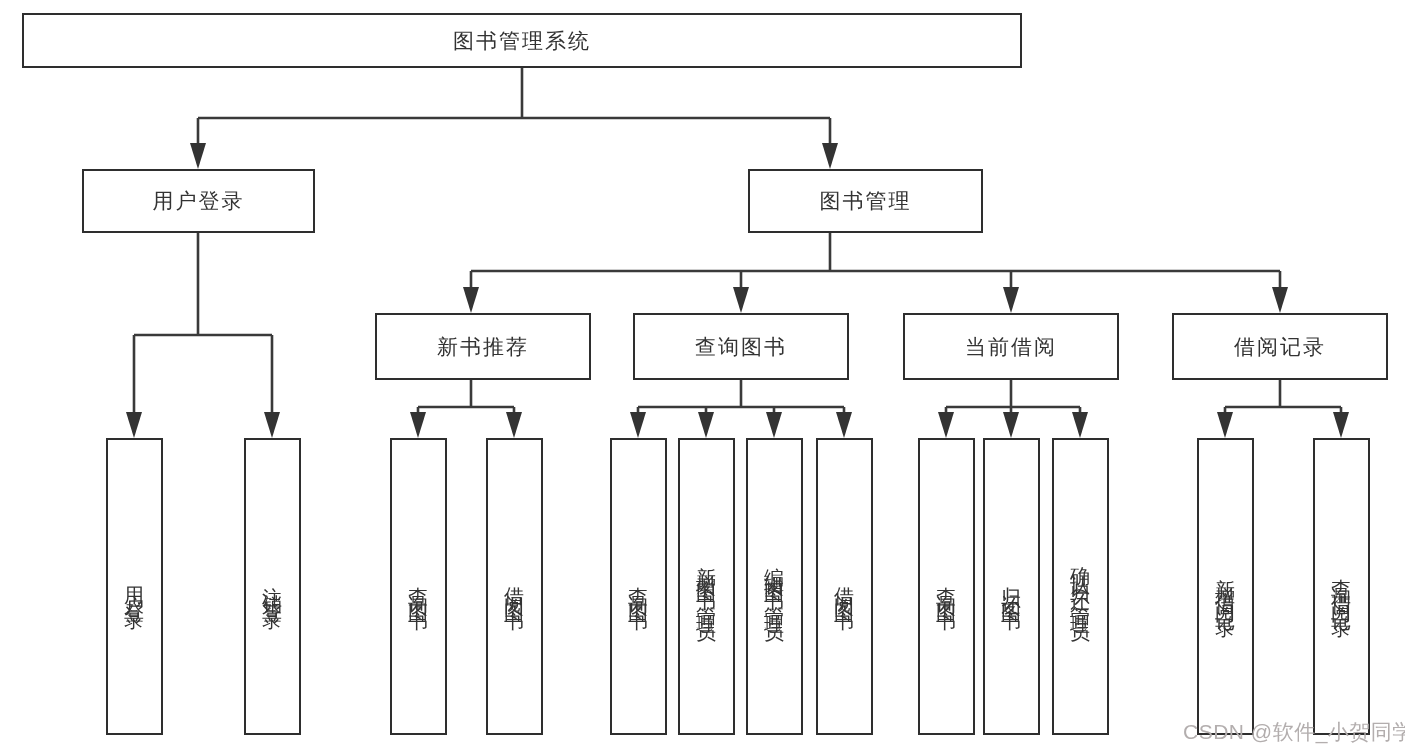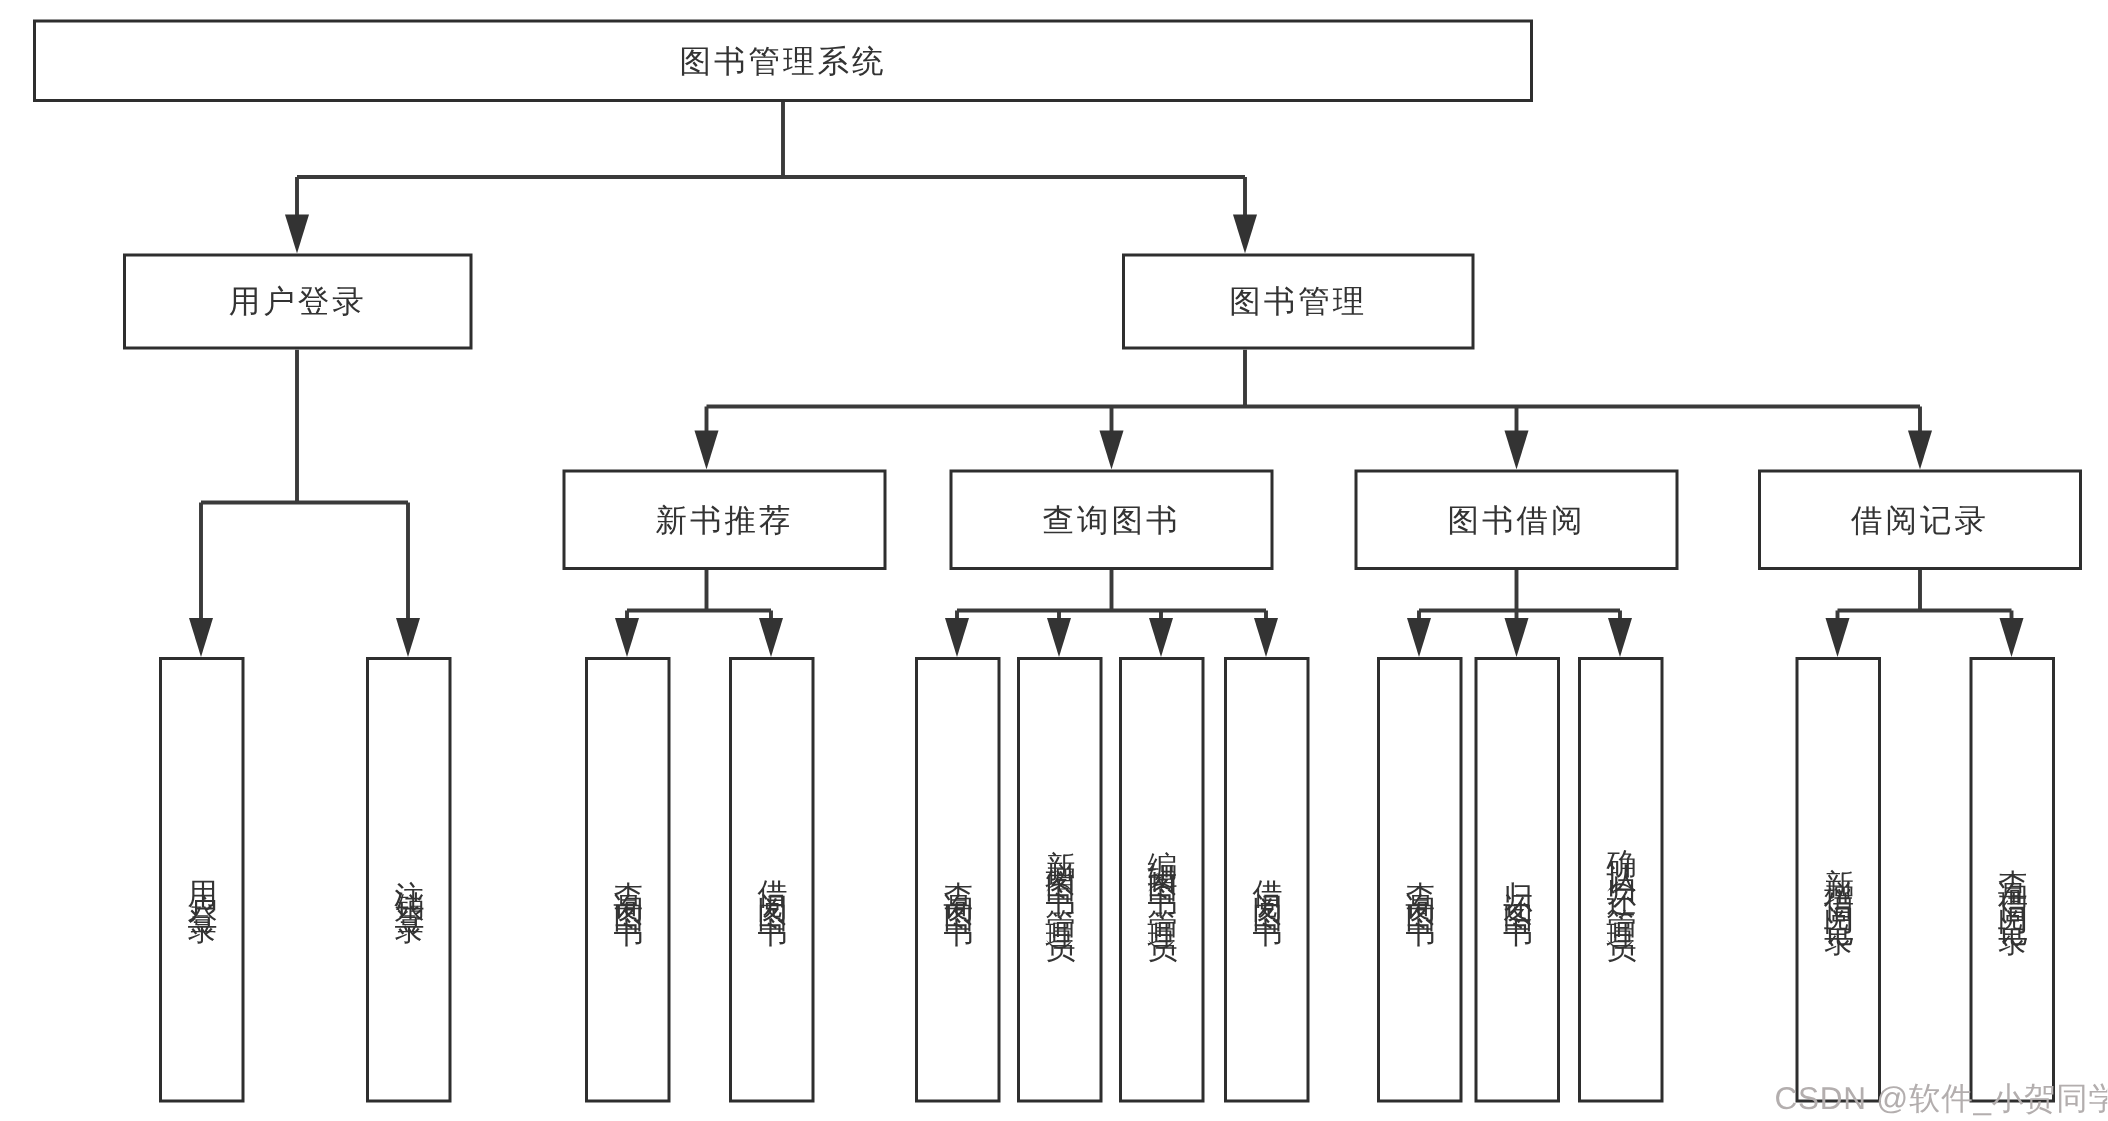--- a/index.html
+++ b/index.html
@@ -111,21 +111,21 @@
     <span>图书管理</span>
   </div>
 
   <div class="node h-node l3-node" style="left:375px;">
     <span>新书推荐</span>
   </div>
   <div class="node h-node l3-node" style="left:633px;">
     <span>查询图书</span>
   </div>
   <div class="node h-node l3-node" style="left:903px;">
-    <span>图书借阅</span>
+    <span>当前借阅</span>
   </div>
   <div class="node h-node l3-node" style="left:1172px;">
     <span>借阅记录</span>
   </div>
 
   <div class="node leaf-node" style="left:106px;">
     <span class="v-label">用户登录</span>
   </div>
   <div class="node leaf-node" style="left:244px;">
     <span class="v-label">注销登录</span>

